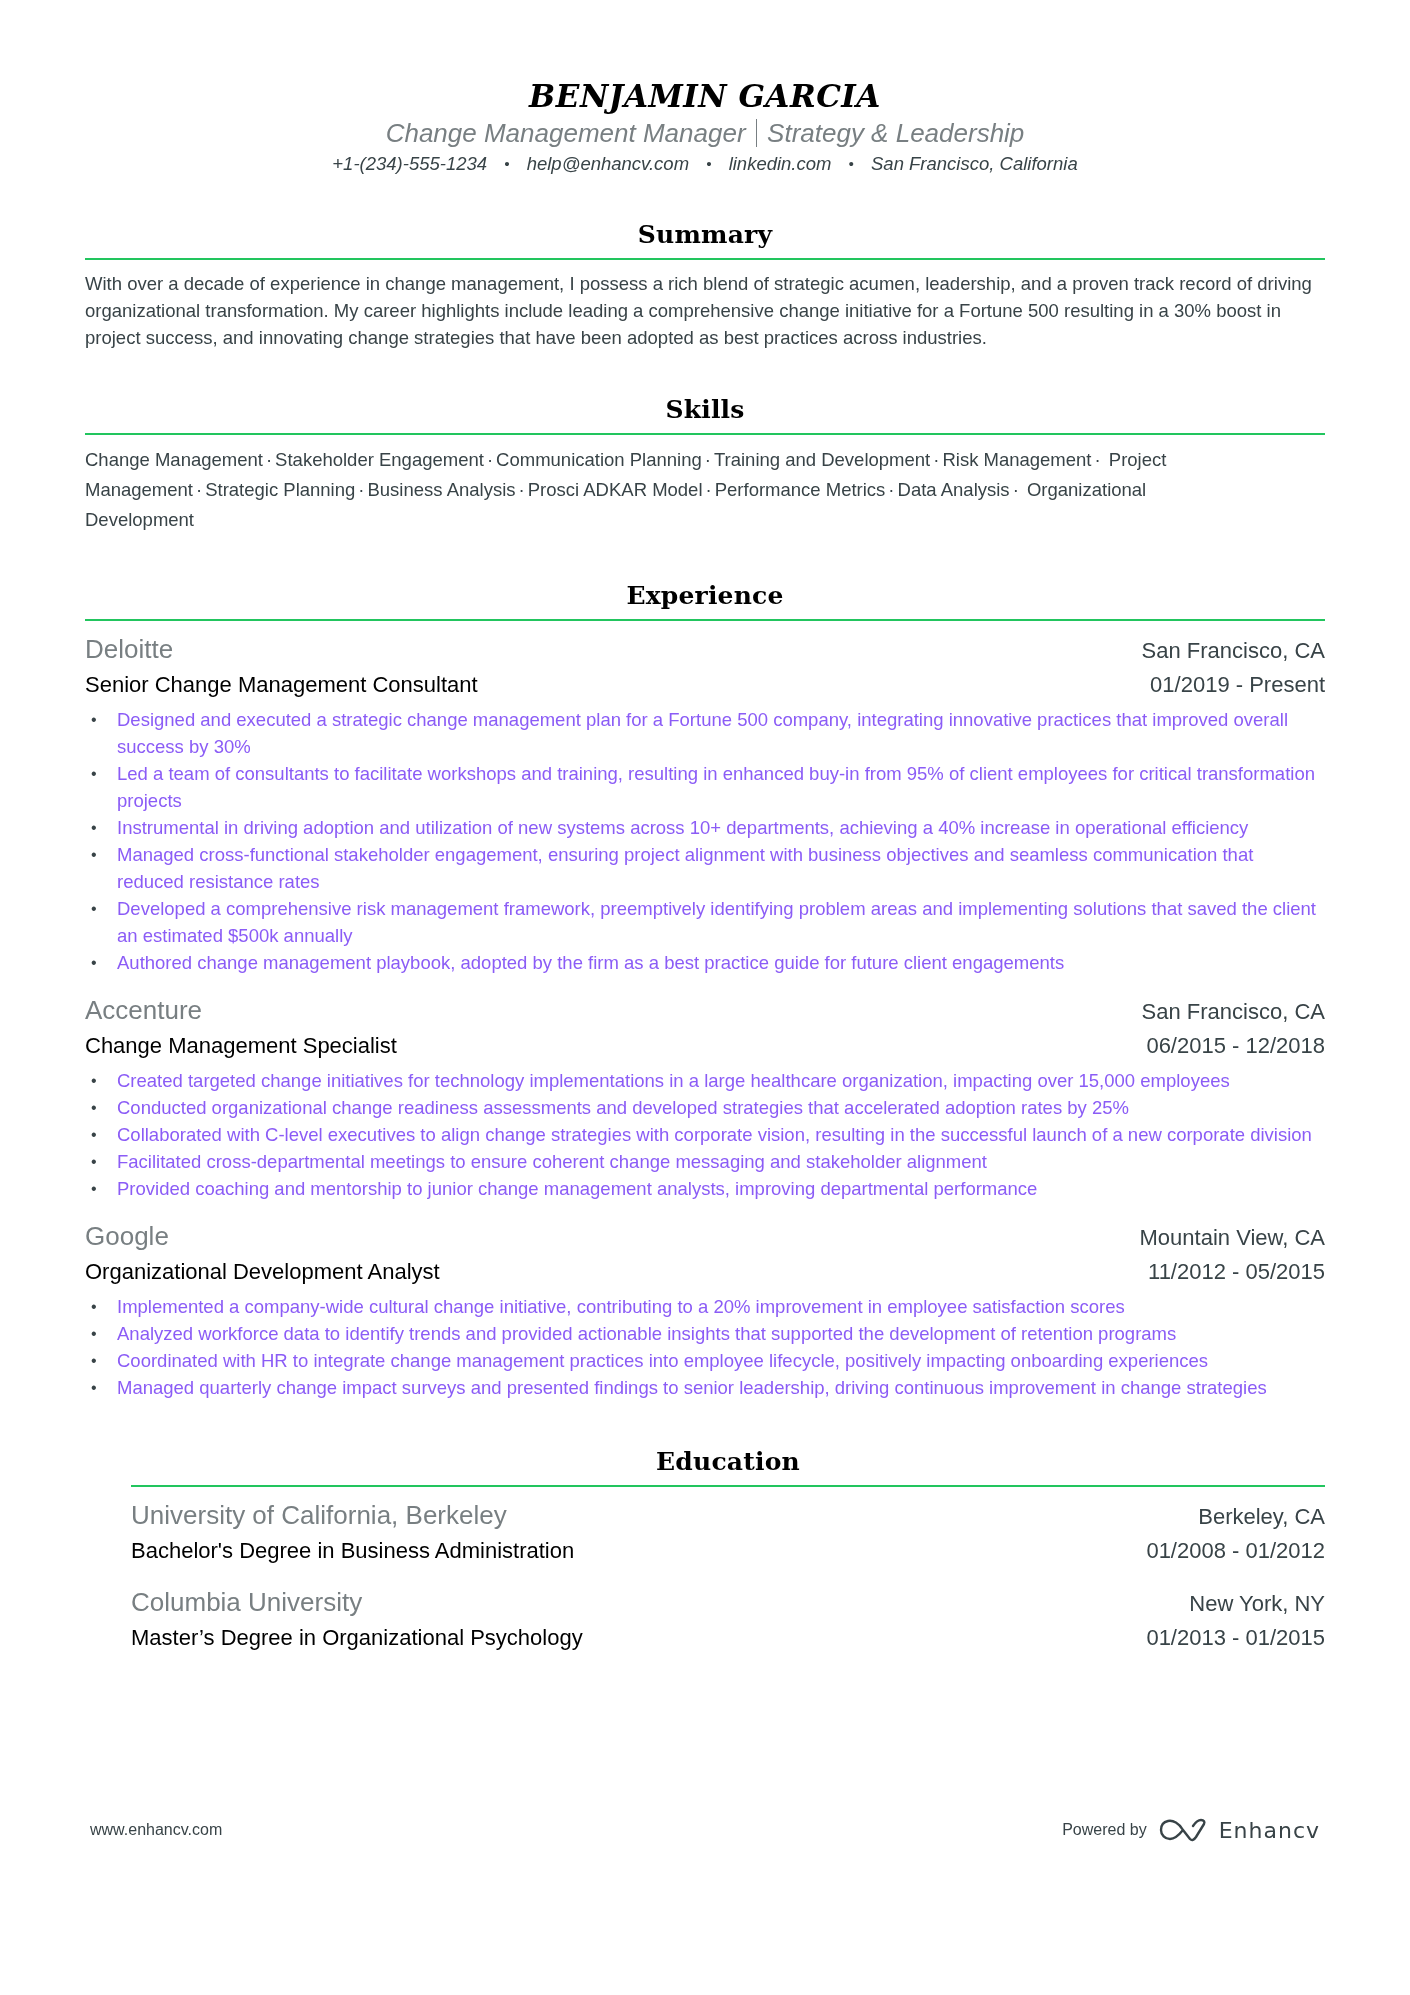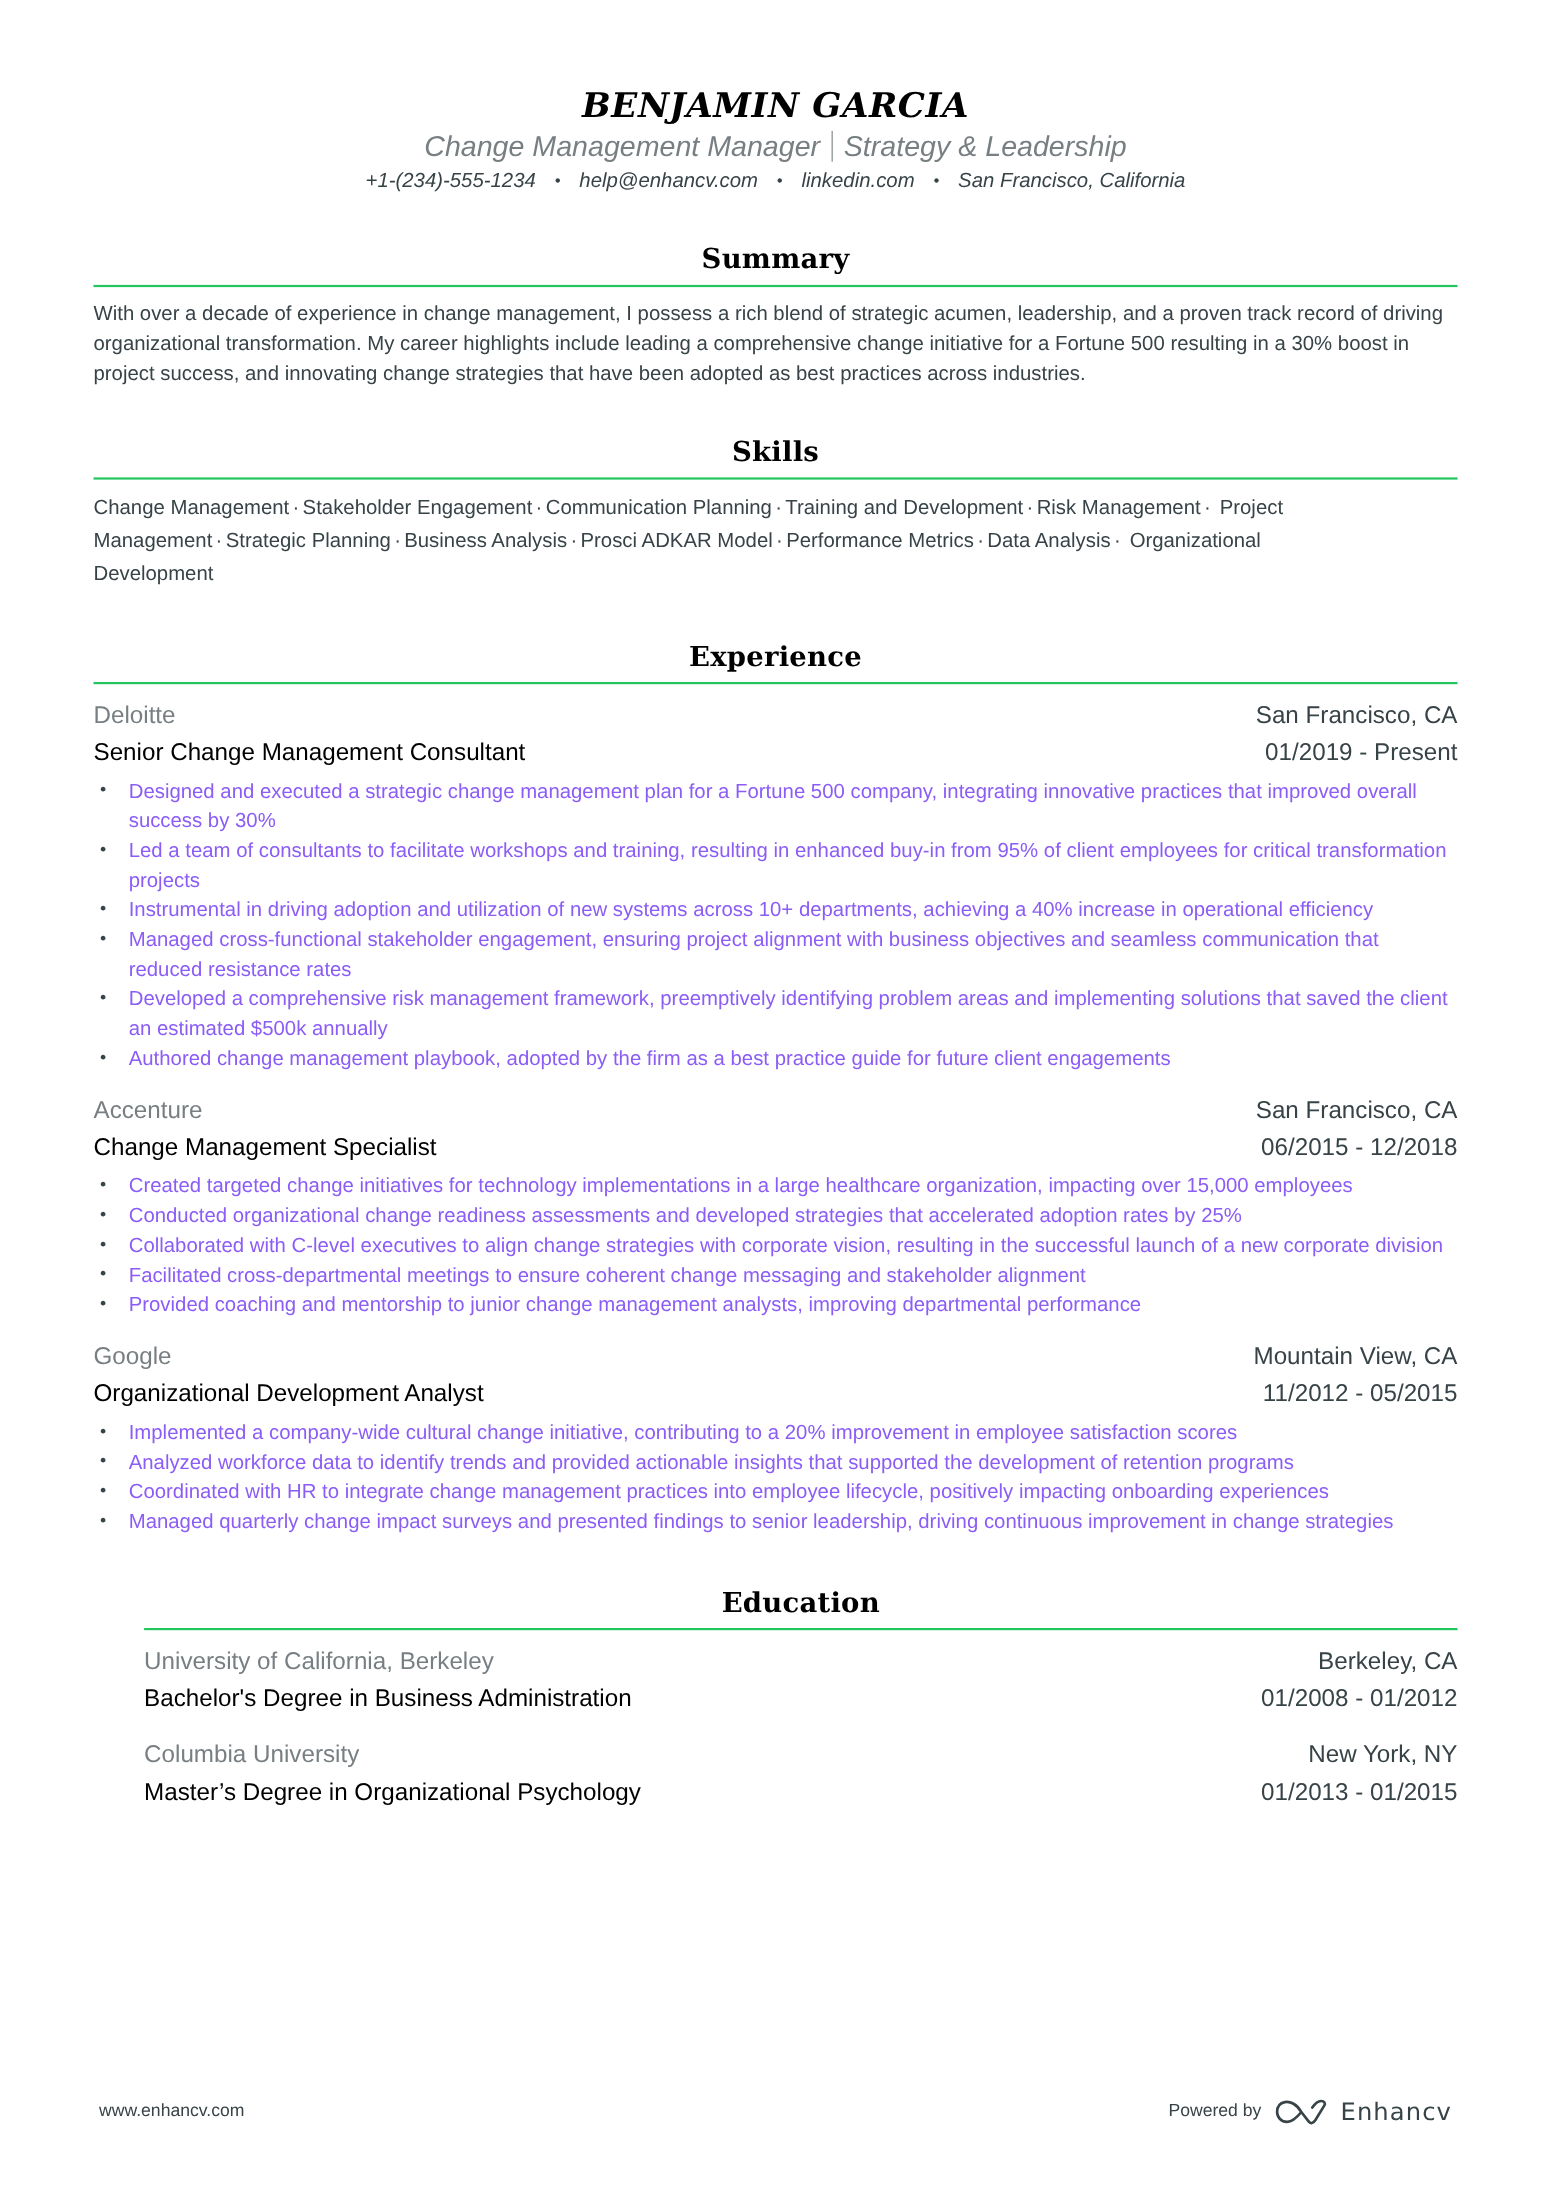--- a/index.html
+++ b/index.html
@@ -92,21 +92,21 @@
 
     .experience-section { margin-top: 44px; }
     .entry { margin-top: 10px; }
     .entry + .entry { margin-top: 16px; }
     .entry-row {
       display: flex;
       justify-content: space-between;
       align-items: baseline;
     }
     .company {
-      font-size: 22px;
+      font-size: 26px;
       color: #787f82;
       line-height: 36px;
     }
     .location {
       font-size: 22px;
       color: #384347;
       line-height: 36px;
     }
     .role {
       font-size: 22px;
@@ -138,21 +138,21 @@
       color: #384347;
       font-size: 16px;
     }
 
     .education-section { margin-top: 44px; margin-left: 46px; }
     .edu-entry { margin-top: 10px; }
     .edu-entry + .edu-entry { margin-top: 17px; }
 
     .footer {
       position: absolute;
-      top: 1902px;
+      top: 1812px;
       left: 90px;
       width: 1230px;
       display: flex;
       justify-content: space-between;
       align-items: center;
       height: 36px;
       text-align: right;
     }
     .footer-url {
       font-size: 16px;

